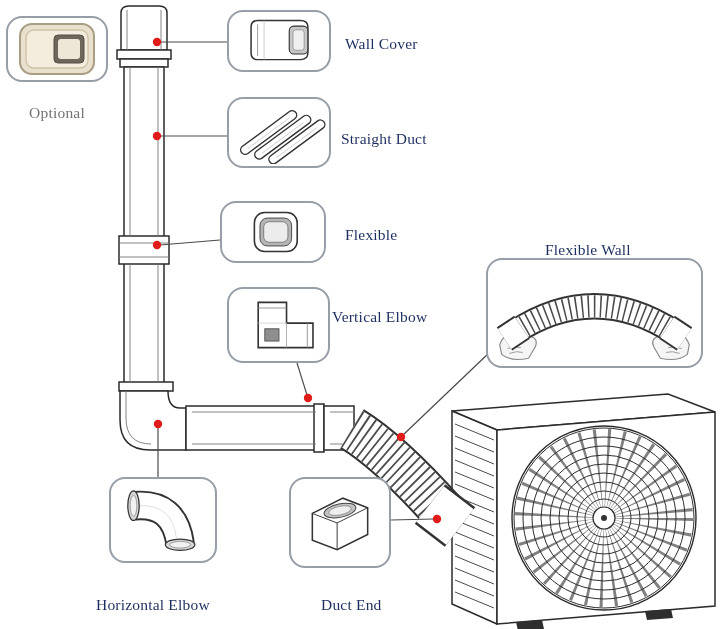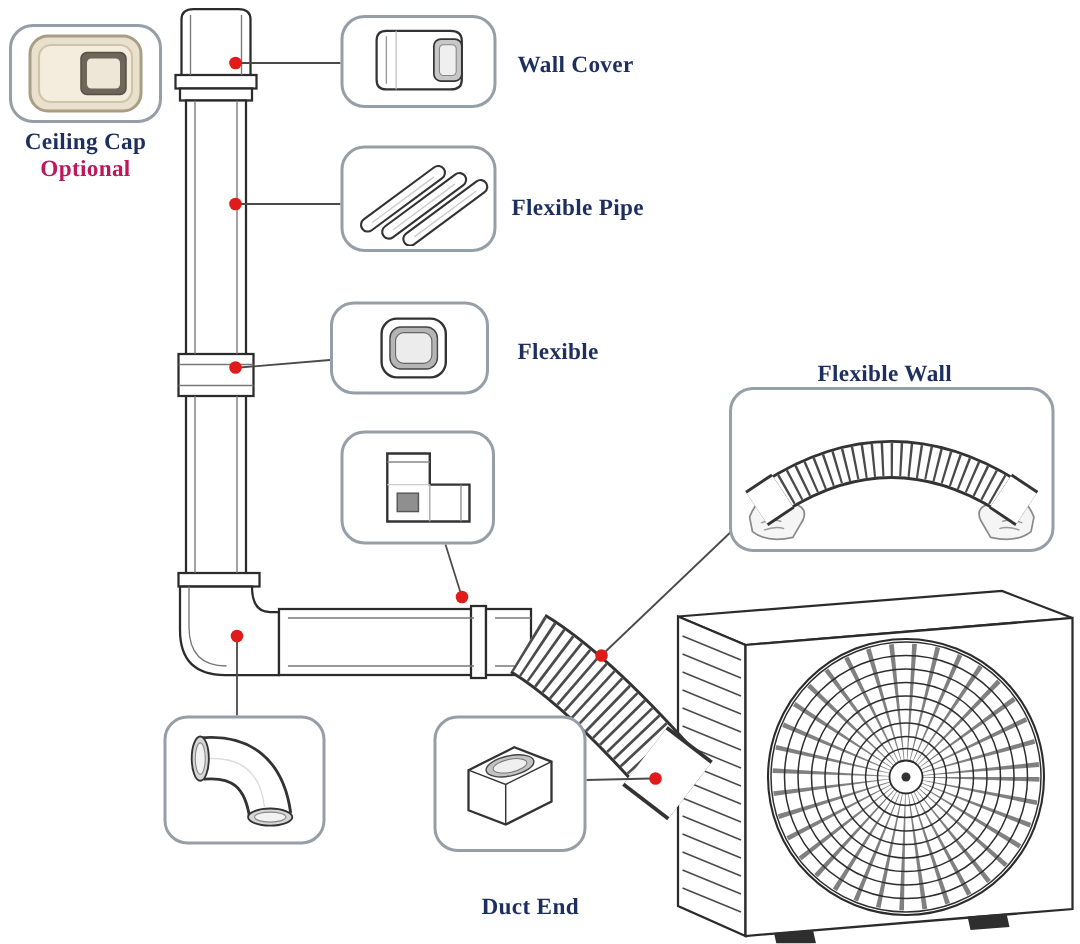--- a/index.html
+++ b/index.html
@@ -1,23 +1,23 @@
 <!DOCTYPE html>
 <html><head>
 <meta charset="utf-8">
 <style>
   html,body{margin:0;padding:0;background:#ffffff;}
   .stage{position:relative;width:720px;height:629px;background:#ffffff;overflow:hidden;
          font-family:"Liberation Serif", serif;}
   .art{position:absolute;left:0;top:0;}
   .callout{position:absolute;background:#ffffff;border:2px solid #969ea7;border-radius:16px;
            box-sizing:border-box;display:flex;align-items:center;justify-content:center;}
-  .label{position:absolute;font-weight:bold;font-size:15.5px;color:#1d2f5f;white-space:nowrap;letter-spacing:.2px;}
+  .label{position:absolute;font-weight:normal;font-size:15.5px;color:#1d2f5f;white-space:nowrap;letter-spacing:.2px;}
   .label.center{text-align:center;}
-  .label.red{color:#be185d;}
+  .label.red{color:#737373;}
 </style>
 </head>
 <body>
 
 <div class="stage">
 
   <svg class="art" width="720" height="629" viewBox="0 0 720 629">
 
     <g stroke="#2b2b2b" stroke-width="1.5" fill="#ffffff">
       <path d="M452,411 L668,394 L715,412 L497,430 Z"></path>
@@ -216,21 +216,22 @@
   <div class="callout" style="left:289px;top:477px;width:102px;height:91px;">
     <svg width="94" height="83" viewBox="0 0 98 87">
       <path d="M20,34 L52,18 L78,28 L78,56 L46,72 L20,62 Z" fill="#ffffff" stroke="#333333" stroke-width="1.6"></path>
       <path d="M20,34 L46,44 L78,28" fill="none" stroke="#333333" stroke-width="1"></path>
       <path d="M46,44 L46,72" stroke="#333333" stroke-width="1"></path>
       <ellipse cx="49" cy="31" rx="17" ry="7" fill="#c3c3c3" stroke="#444444" stroke-width="1" transform="rotate(-12 49 31)"></ellipse>
       <ellipse cx="49" cy="31" rx="12" ry="4.5" fill="#efefef" stroke="#777777" stroke-width="0.7" transform="rotate(-12 49 31)"></ellipse>
     </svg>
   </div>
 
-  <div class="label center" style="left:6px;top:86px;width:102px;">Ceiling Cap</div>
   <div class="label center red" style="left:6px;top:104px;width:102px;">Optional</div>
   <div class="label" style="left:345px;top:35px;">Wall Cover</div>
-  <div class="label" style="left:341px;top:130px;">Flexible Pipe</div>
+  <div class="label" style="left:341px;top:130px;">Straight Duct</div>
   <div class="label" style="left:345px;top:226px;">Flexible</div>
+  <div class="label" style="left:332px;top:308px;">Vertical Elbow</div>
   <div class="label" style="left:545px;top:241px;">Flexible Wall</div>
+  <div class="label" style="left:96px;top:596px;">Horizontal Elbow</div>
   <div class="label" style="left:321px;top:596px;text-align:right;">Duct End</div>
 
 </div>
 
 </body></html>

